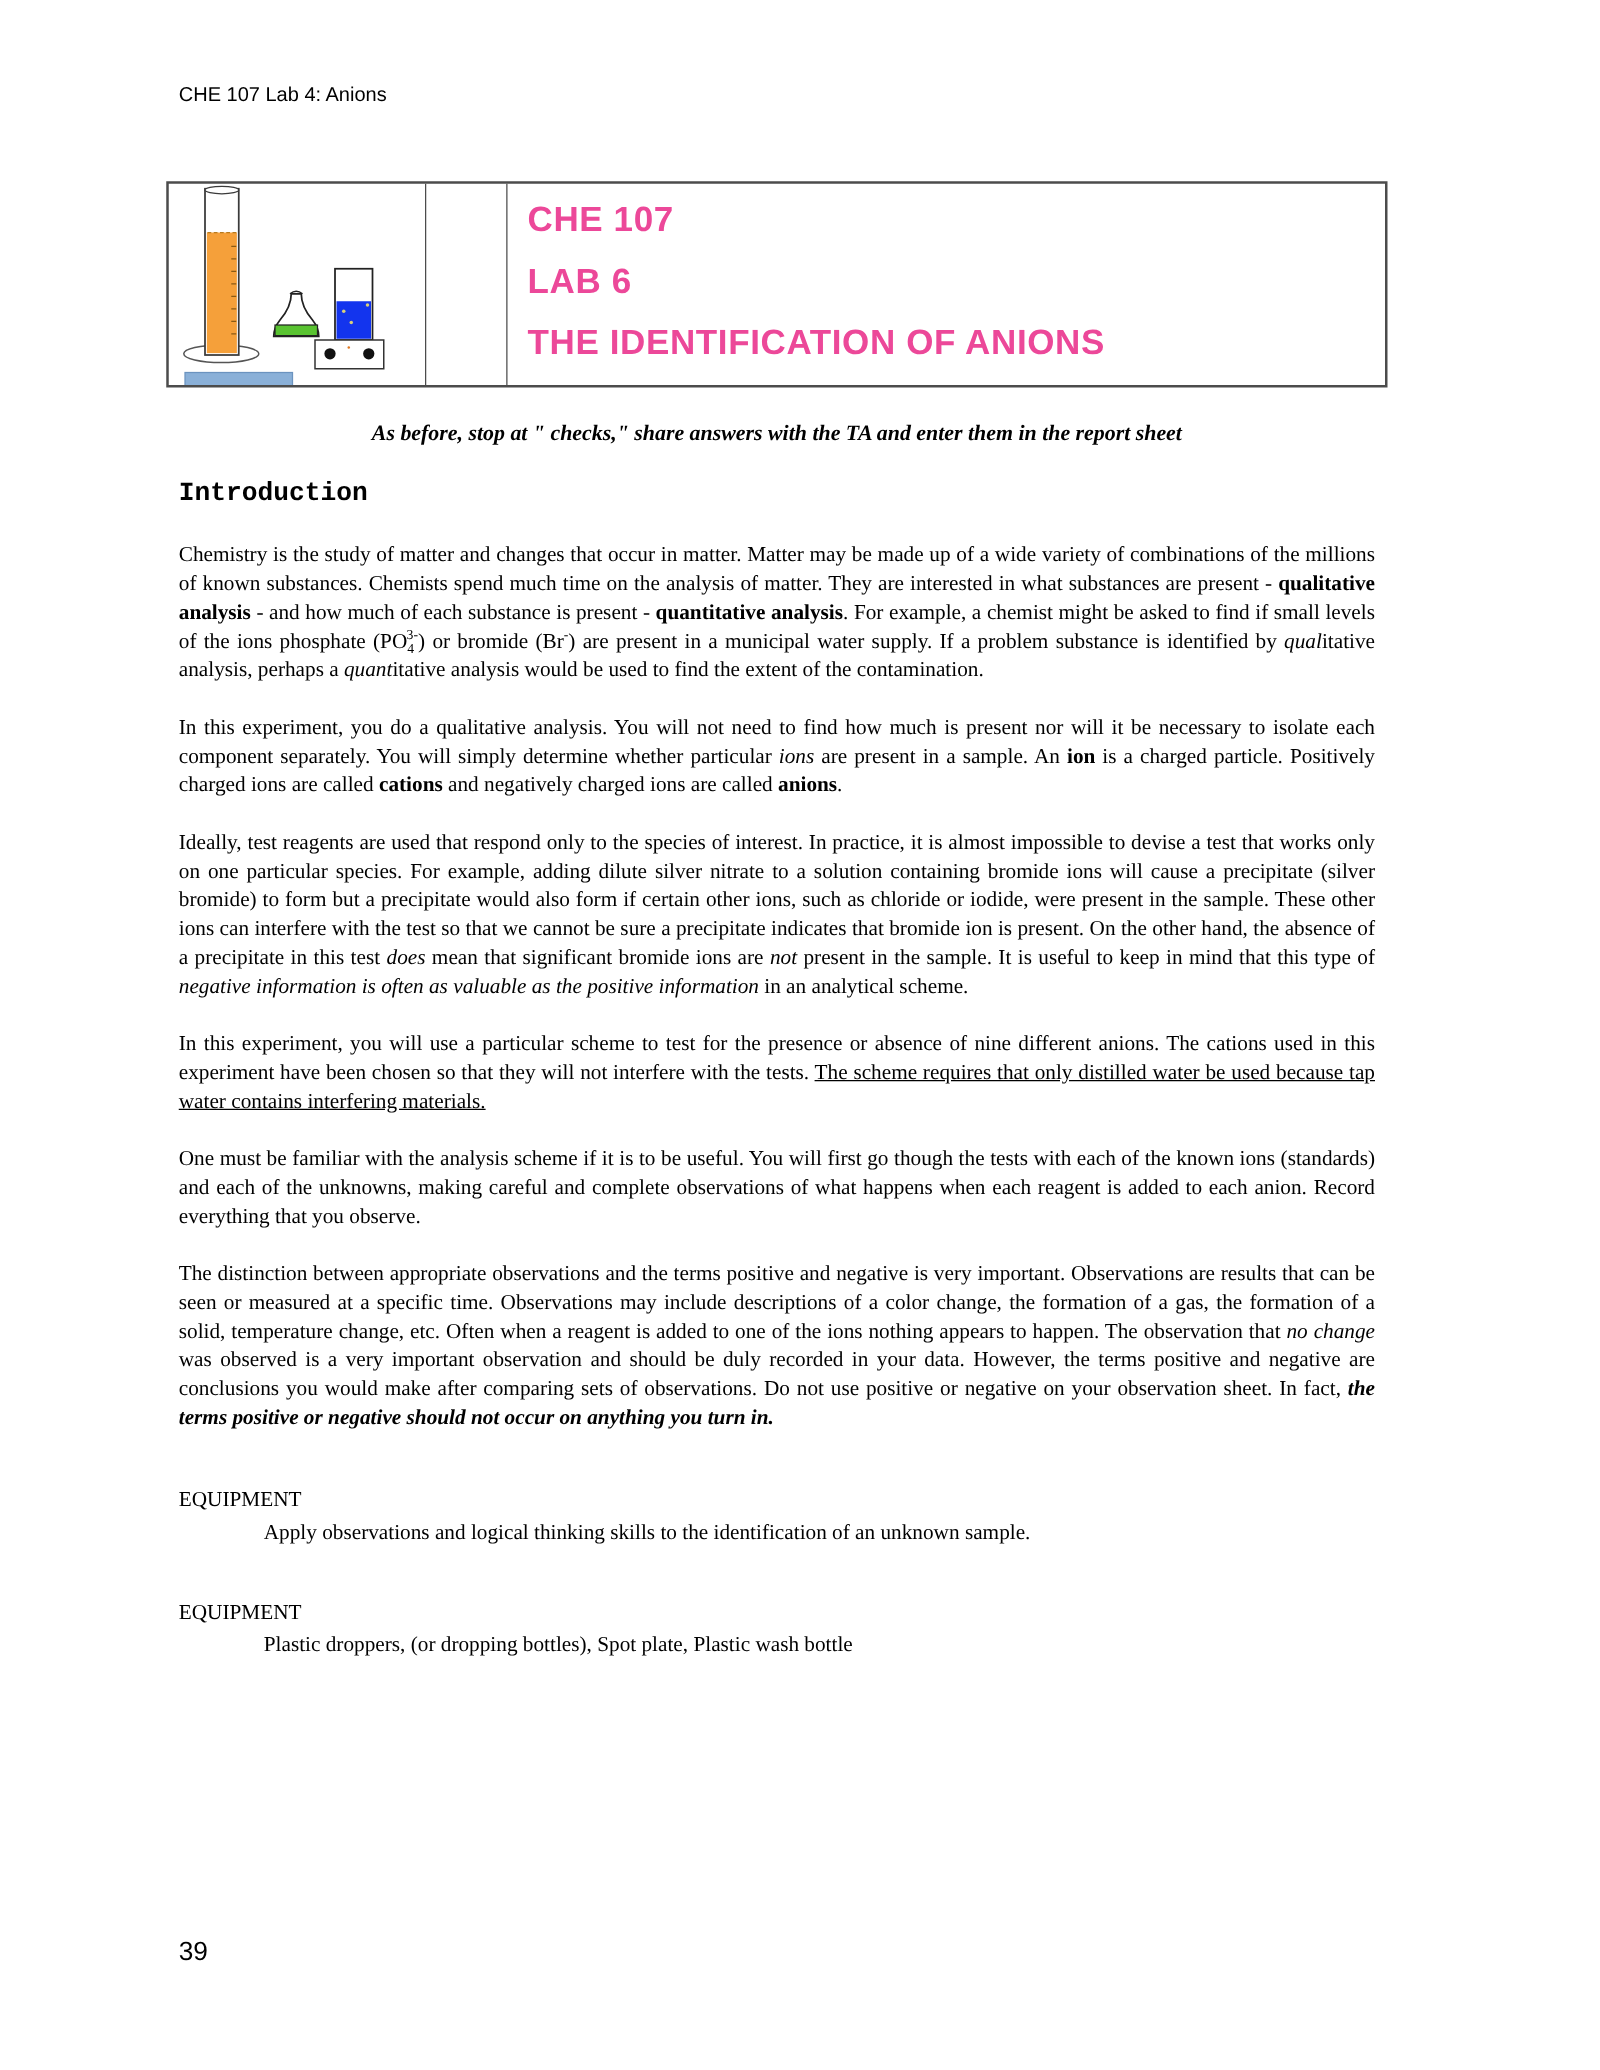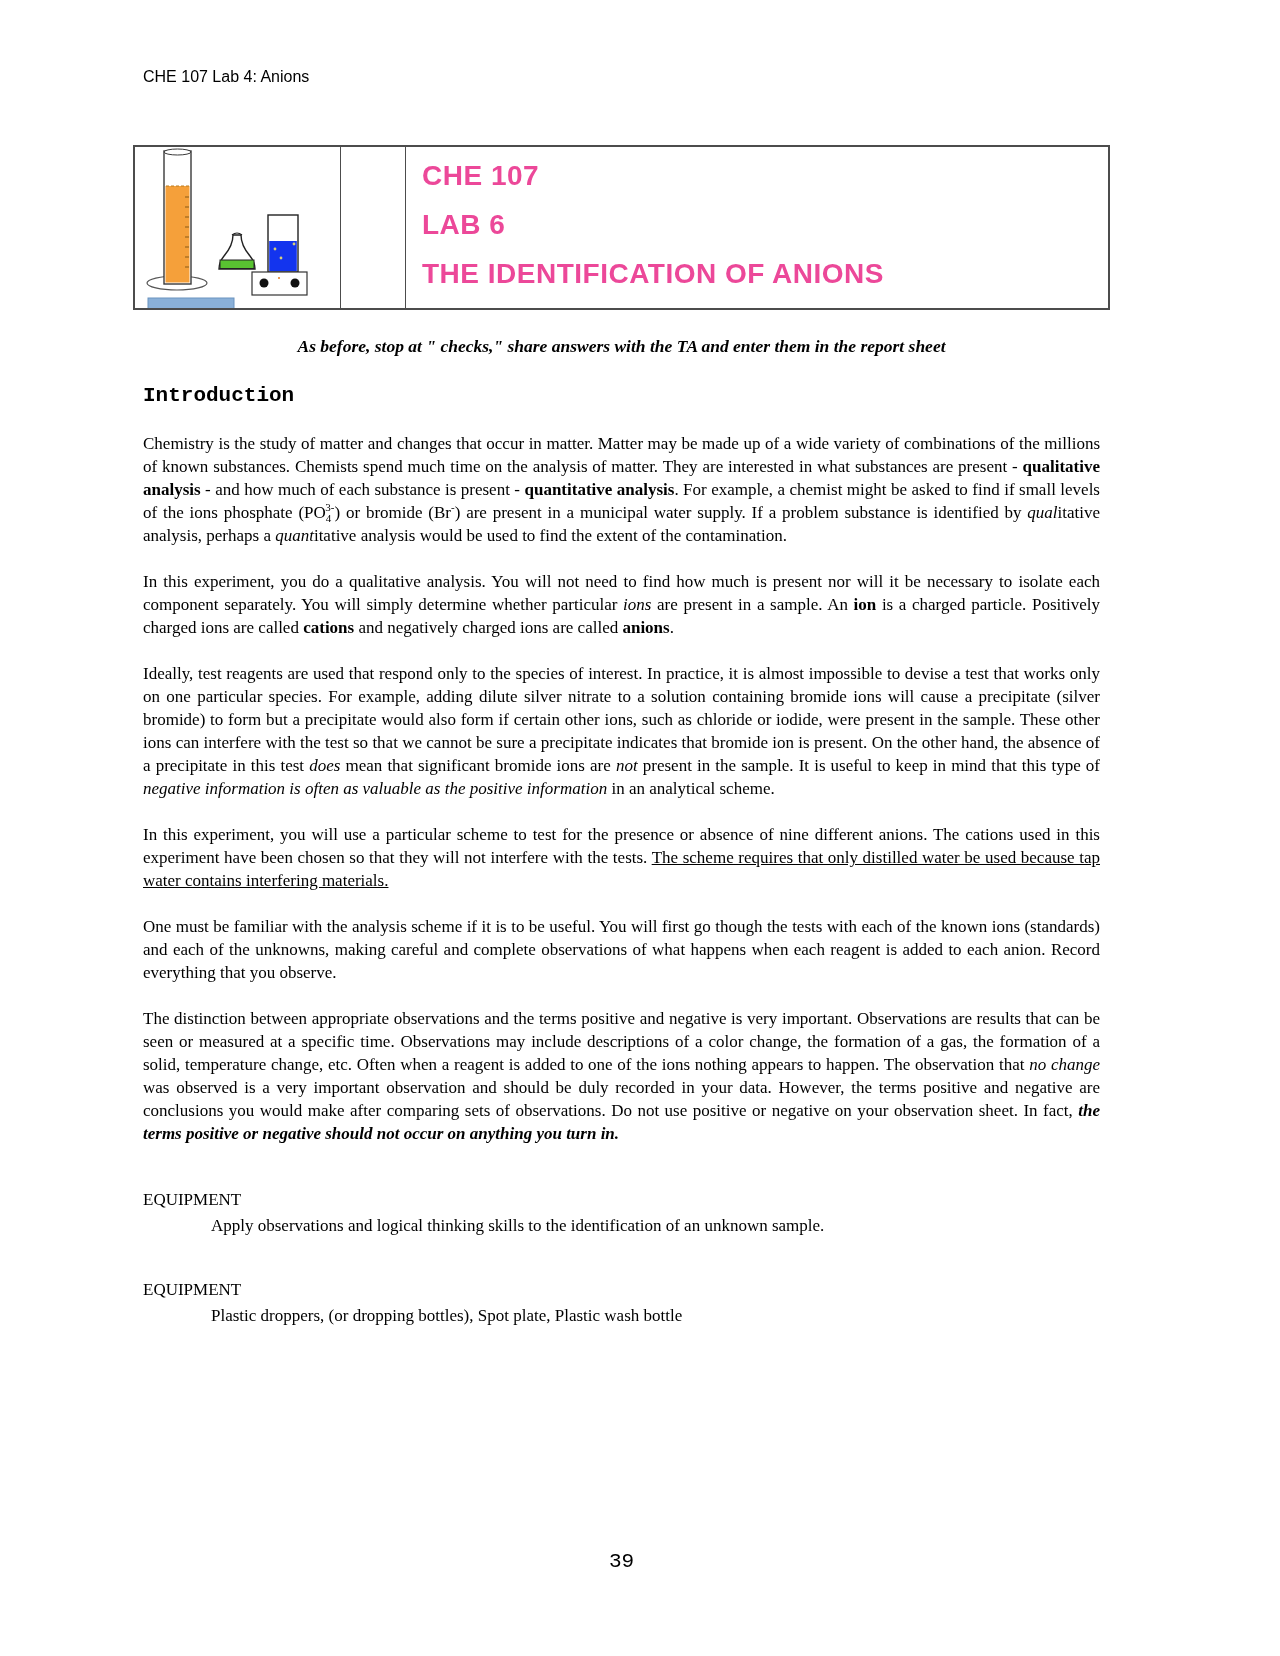--- a/index.html
+++ b/index.html
@@ -49,22 +49,22 @@
   .chem-sub { font-size:11px; line-height:0; }
   .chem-sup { font-size:11px; line-height:0; }
   .chem-sup.stacked { margin-left:-6px; }
   .bi { font-weight:bold; font-style:italic; }
   .ul { text-decoration:underline; }
   .section-heading { font-size:17px; line-height:26px; margin-top:42px; }
   .indent-item { margin-left:68px; line-height:26px; }
   .equip-heading { margin-top:38px; }
   .page-number {
     position:absolute; top:1550px; left:143px; width:957px;
-    text-align:center;
-    font-family:Liberation Mono, monospace;
+    text-align:left;
+    font-family:Liberation Sans, sans-serif;
     font-size:21px;
   }
 </style>
 </head>
 <body>
 
 <div class="doc-header">CHE 107 Lab 4: Anions</div>
 
 <div class="title-box">
   <div class="image-cell">

